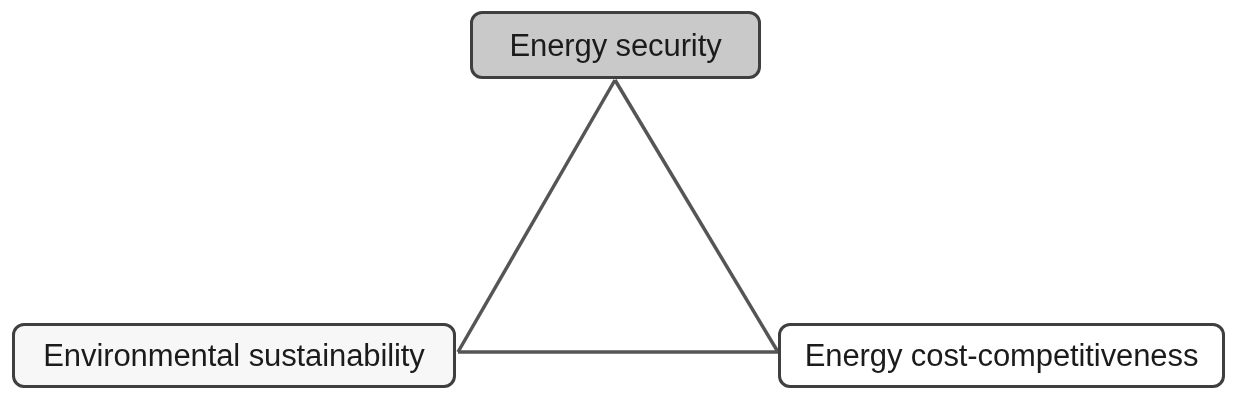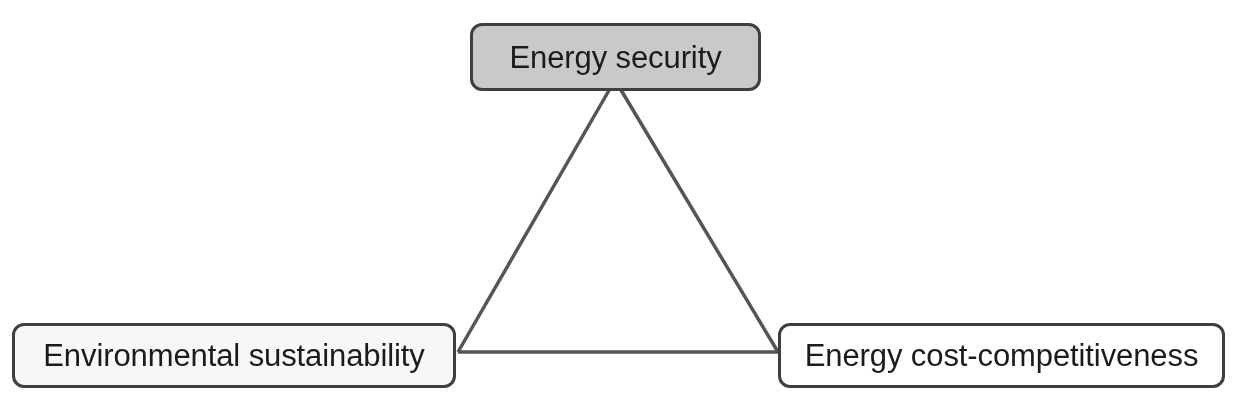--- a/index.html
+++ b/index.html
@@ -38,21 +38,21 @@
   }
   .node-label {
     display: block;
     color: #1b1b1b;
     letter-spacing: -0.1px;
     line-height: 1;
   }
   
   #node-energy-security {
     left: 470px;
-    top: 23px;
+    top: 11px;
     width: 291px;
     height: 68px;
     background: #c9c9c9;
     border-color: #3f3f3f;
     border-width: 3.5px;
     border-radius: 12px;
   }
   #node-energy-security .node-label {
     font-size: 31px;
   }

